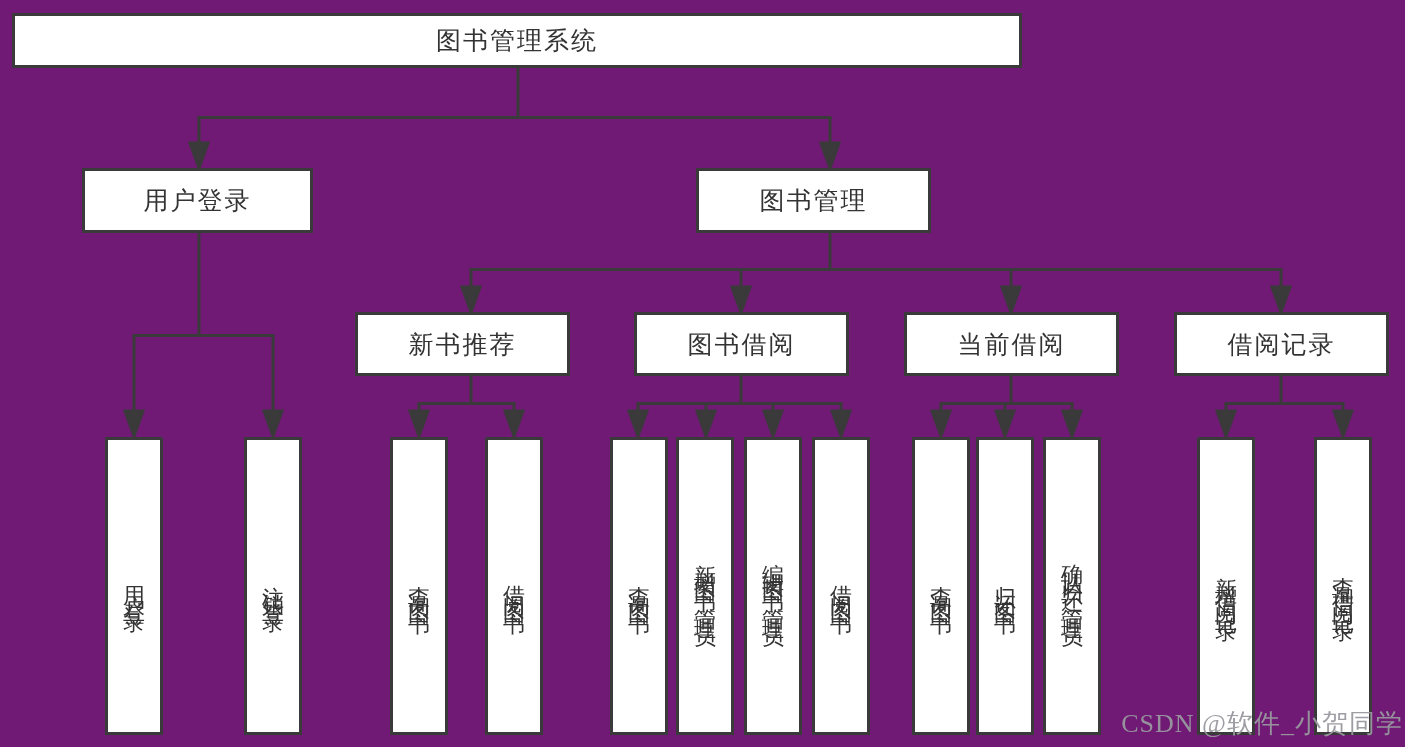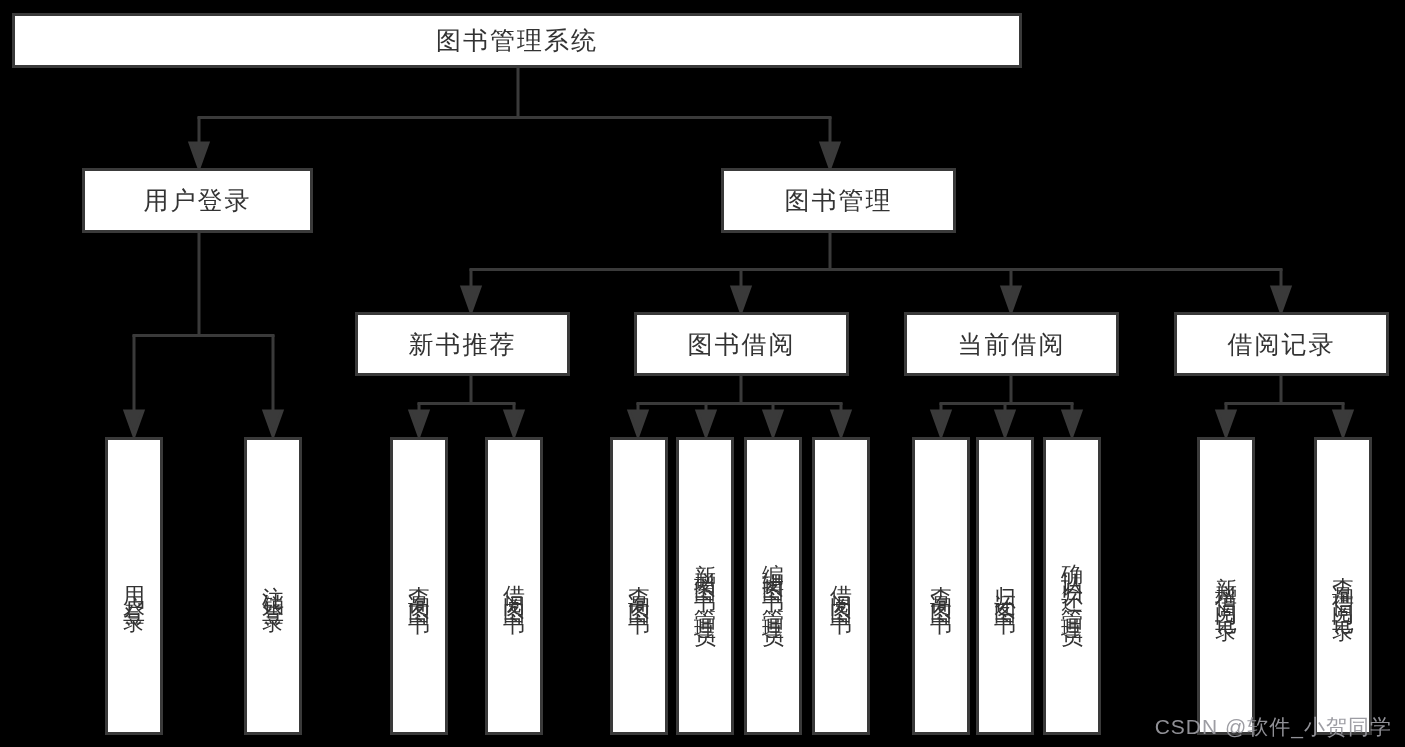--- a/index.html
+++ b/index.html
@@ -1,20 +1,20 @@
 <!DOCTYPE html>
 <html><head>
 <meta charset="utf-8">
 <style>
   html,body{margin:0;padding:0;background:#fff;}
   #canvas{
     position:relative;
     width:1405px;height:747px;
-    background:#000000;
-    font-family:Liberation Sans, sans-serif;
+    background:#701a75;
+    font-family:Liberation Serif, serif;
     overflow:hidden;
   }
   #connector-layer{position:absolute;left:0;top:0;z-index:1;}
   .box{
     position:absolute;
     box-sizing:border-box;
     border:3px solid #3a3a3a;
     background:#ffffff;
     display:flex;align-items:center;justify-content:center;
     color:#333333;
@@ -28,22 +28,22 @@
   .leaf span{
     writing-mode:vertical-rl;
     text-orientation:mixed;
     font-size:22px;
     letter-spacing:9px;
     color:#333333;
     white-space:nowrap;
   }
   .watermark{
     position:absolute;
-    right:13px;bottom:6px;
-    font-size:21px;
+    right:2px;bottom:6px;
+    font-size:26px;
     color:rgba(152,152,158,0.95);
     letter-spacing:1px;
     z-index:3;
   }
 </style>
 </head>
 <body>
 
 <div id="canvas">
 
@@ -107,21 +107,21 @@
       <line x1="1226" y1="403" x2="1226" y2="418"></line>
       <polygon points="1217,411 1235,411 1226,436"></polygon>
       <line x1="1343" y1="403" x2="1343" y2="418"></line>
       <polygon points="1334,411 1352,411 1343,436"></polygon>
     </g>
   </svg>
 
   <div class="box hbox root">图书管理系统</div>
 
   <div class="box hbox lvl2" style="left:82px;width:231px;">用户登录</div>
-  <div class="box hbox lvl2" style="left:721px;width:235px;">图书管理</div>
+  <div class="box hbox lvl2" style="left:696px;width:235px;">图书管理</div>
 
   <div class="box hbox lvl3" style="left:355px;">新书推荐</div>
   <div class="box hbox lvl3" style="left:904px;">当前借阅</div>
   <div class="box hbox lvl3" style="left:634px;">图书借阅</div>
   <div class="box hbox lvl3" style="left:1174px;">借阅记录</div>
 
   <div class="box leaf" style="left:105px;">
     <span>用户登录</span>
   </div>
   <div class="box leaf" style="left:244px;">

